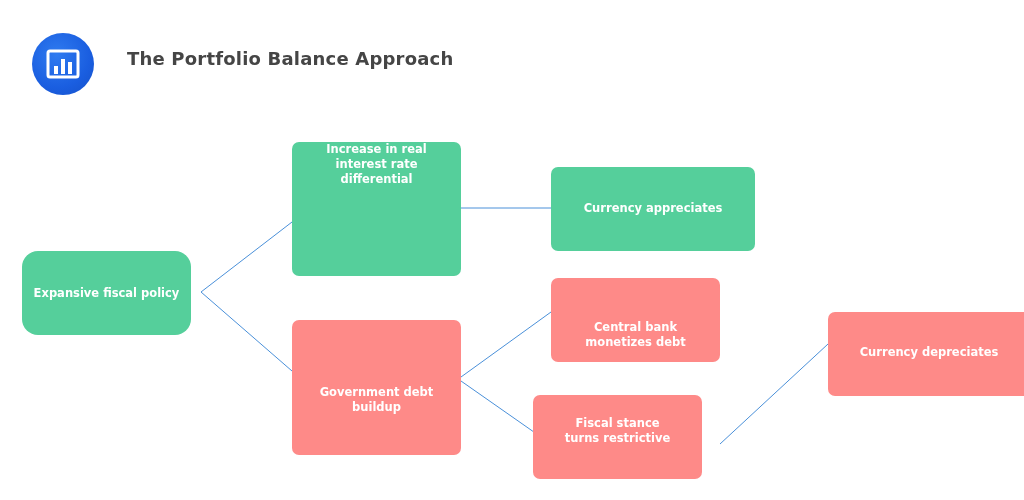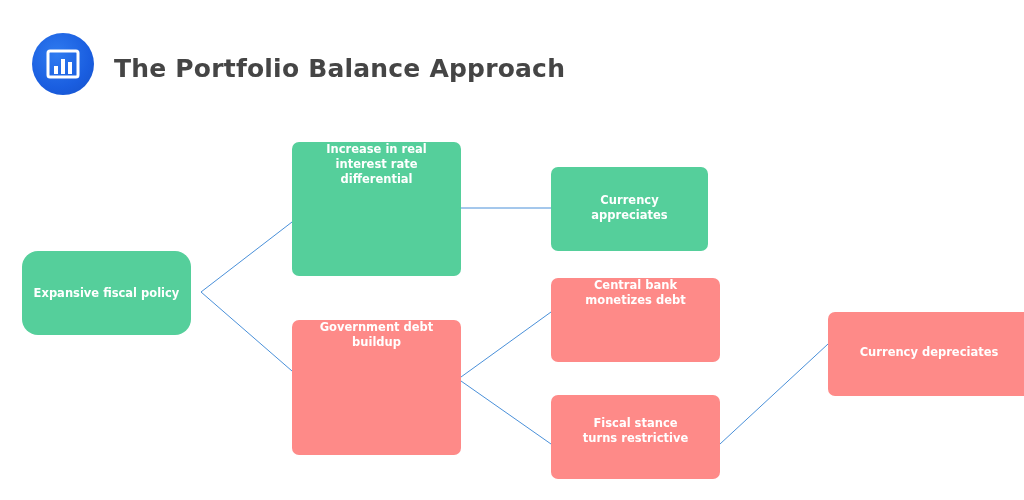--- a/index.html
+++ b/index.html
@@ -1,22 +1,22 @@
 <!DOCTYPE html>
 <html><head>
 <meta charset="utf-8">
 <style>
   html, body { margin:0; padding:0; }
   body { width:1024px; height:500px; background:#ffffff; position:relative; overflow:hidden;
          font-family:"DejaVu Sans","Liberation Sans",sans-serif; }
   .logo { position:absolute; left:32px; top:33px; width:62px; height:62px; border-radius:50%;
           background:radial-gradient(circle at 40% 35%, #2f7bf0 0%, #1a5ee0 60%, #1550c8 100%);
           display:flex; align-items:center; justify-content:center; }
-  .title { position:absolute; left:114px; top:48px; font-size:25px; font-weight:bold; color:#454545;
-           letter-spacing:0.2px;margin-top:6px; }
+  .title { position:absolute; left:127px; top:48px; font-size:18px; font-weight:bold; color:#454545;
+           letter-spacing:0.2px; }
   .node { position:absolute; border-radius:7px; color:#ffffff; font-size:11.5px; font-weight:bold;
           display:flex; text-align:center; justify-content:center; padding:0 10px; box-sizing:border-box;
           line-height:15px; }
   .green { background:#55cf9b; }
   .red { background:#fe8a88; }
   svg.links { position:absolute; left:0; top:0; }
 </style>
 </head>
 <body>
 
@@ -42,31 +42,31 @@
 </svg>
 
 <div class="node green" style="left:22px;top:251px;width:169px;height:84px;align-items:center;border-radius:16px;">
   <span>Expansive fiscal policy</span>
 </div>
 
 <div class="node green" style="left:292px;top:142px;width:169px;height:134px;align-items:flex-start;padding-bottom:32px;">
   <span>Increase in real interest rate differential</span>
 </div>
 
-<div class="node green" style="left:551px;top:167px;width:157px;height:84px;align-items:center;padding-bottom:2px;">
+<div class="node green" style="left:551px;top:167px;width:204px;height:84px;align-items:center;padding-bottom:2px;">
   <span>Currency appreciates</span>
 </div>
 
-<div class="node red" style="left:292px;top:320px;width:169px;height:135px;align-items:flex-start;padding-bottom:40px;">
+<div class="node red" style="left:292px;top:320px;width:169px;height:135px;align-items:flex-end;padding-bottom:40px;">
   <span style="max-width:120px;">Government debt buildup</span>
 </div>
 
-<div class="node red" style="left:551px;top:278px;width:169px;height:84px;align-items:flex-start;padding-bottom:12px;">
+<div class="node red" style="left:551px;top:278px;width:169px;height:84px;align-items:flex-end;padding-bottom:12px;">
   <span>Central bank monetizes debt</span>
 </div>
 
-<div class="node red" style="left:551px;top:395px;width:169px;height:84px;align-items:center;padding-bottom:12px;">
+<div class="node red" style="left:533px;top:395px;width:169px;height:84px;align-items:center;padding-bottom:12px;">
   <span style="max-width:120px;">Fiscal stance turns restrictive</span>
 </div>
 
 <div class="node red" style="left:828px;top:312px;width:202px;height:84px;align-items:center;padding-bottom:4px;">
   <span>Currency depreciates</span>
 </div>
 
 </body></html>

